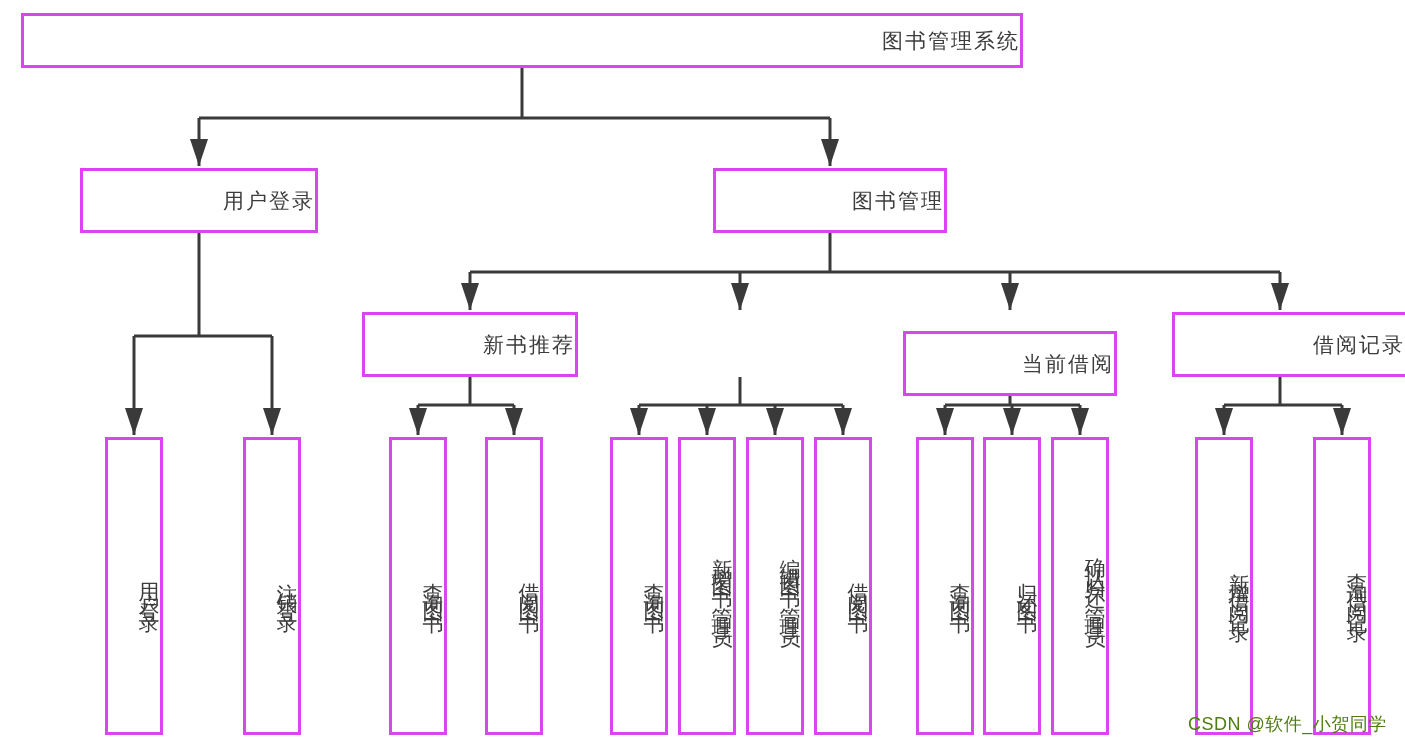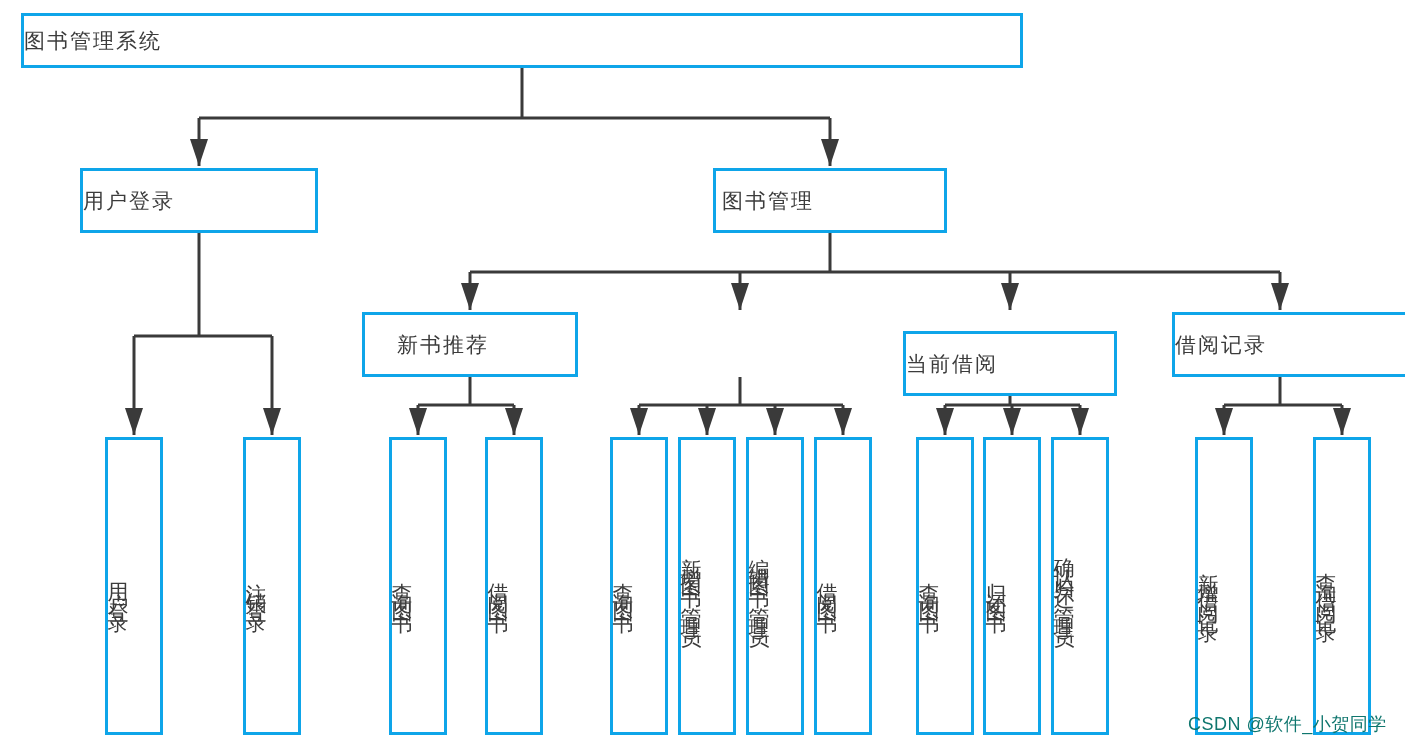--- a/index.html
+++ b/index.html
@@ -12,25 +12,25 @@
     overflow: hidden;
   }
   svg.connectors {
     position: absolute;
     left: 0; top: 0;
     width: 1405px; height: 747px;
   }
   .node {
     position: absolute;
     box-sizing: border-box;
-    border: 3px solid #0ea5e9;
+    border: 3px solid #d946ef;
     background: #ffffff;
     display: flex;
     align-items: center;
-    justify-content: flex-start;
+    justify-content: flex-end;
     color: #3c3c3c;
     font-size: 21px;
     letter-spacing: 2px;
     z-index: 2;
   }
   .node-root   { left: 21px;  top: 13px;  width: 1002px; height: 55px; }
   .lvl2-0      { left: 80px;  top: 168px; width: 238px;  height: 65px; }
   .lvl2-1      { left: 713px; top: 168px; width: 234px;  height: 65px; padding-left: 6px; }
   .lvl3        { top: 312px; height: 65px; }
   .lvl3-0      { left: 362px;  width: 216px; padding-left: 32px; }
@@ -56,21 +56,21 @@
     letter-spacing: 10px;
     font-size: 21px;
     line-height: 1;
     white-space: nowrap;
   }
   .watermark {
     position: absolute;
     left: 1188px;
     top: 712px;
     font-size: 18px;
-    color: #0f766e;
+    color: #4d7c0f;
     letter-spacing: 0.5px;
     white-space: nowrap;
     z-index: 5;
     text-align: center;
   }
 </style>
 </head>
 <body>
 
 <div class="canvas">

